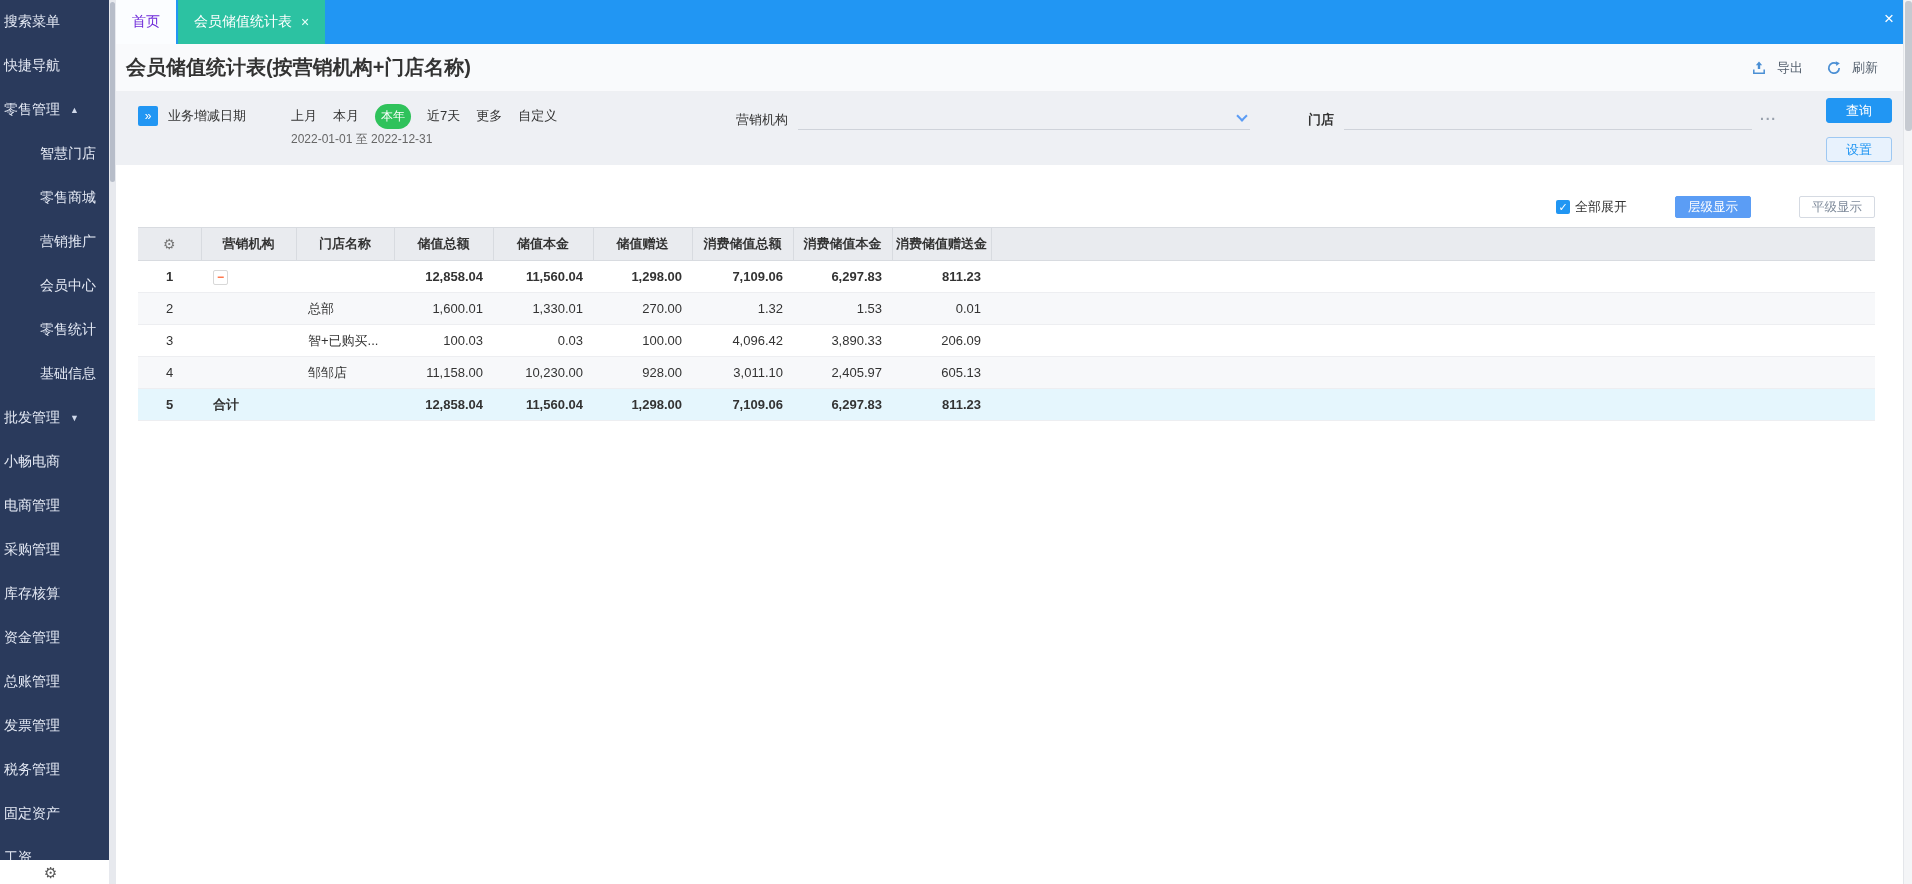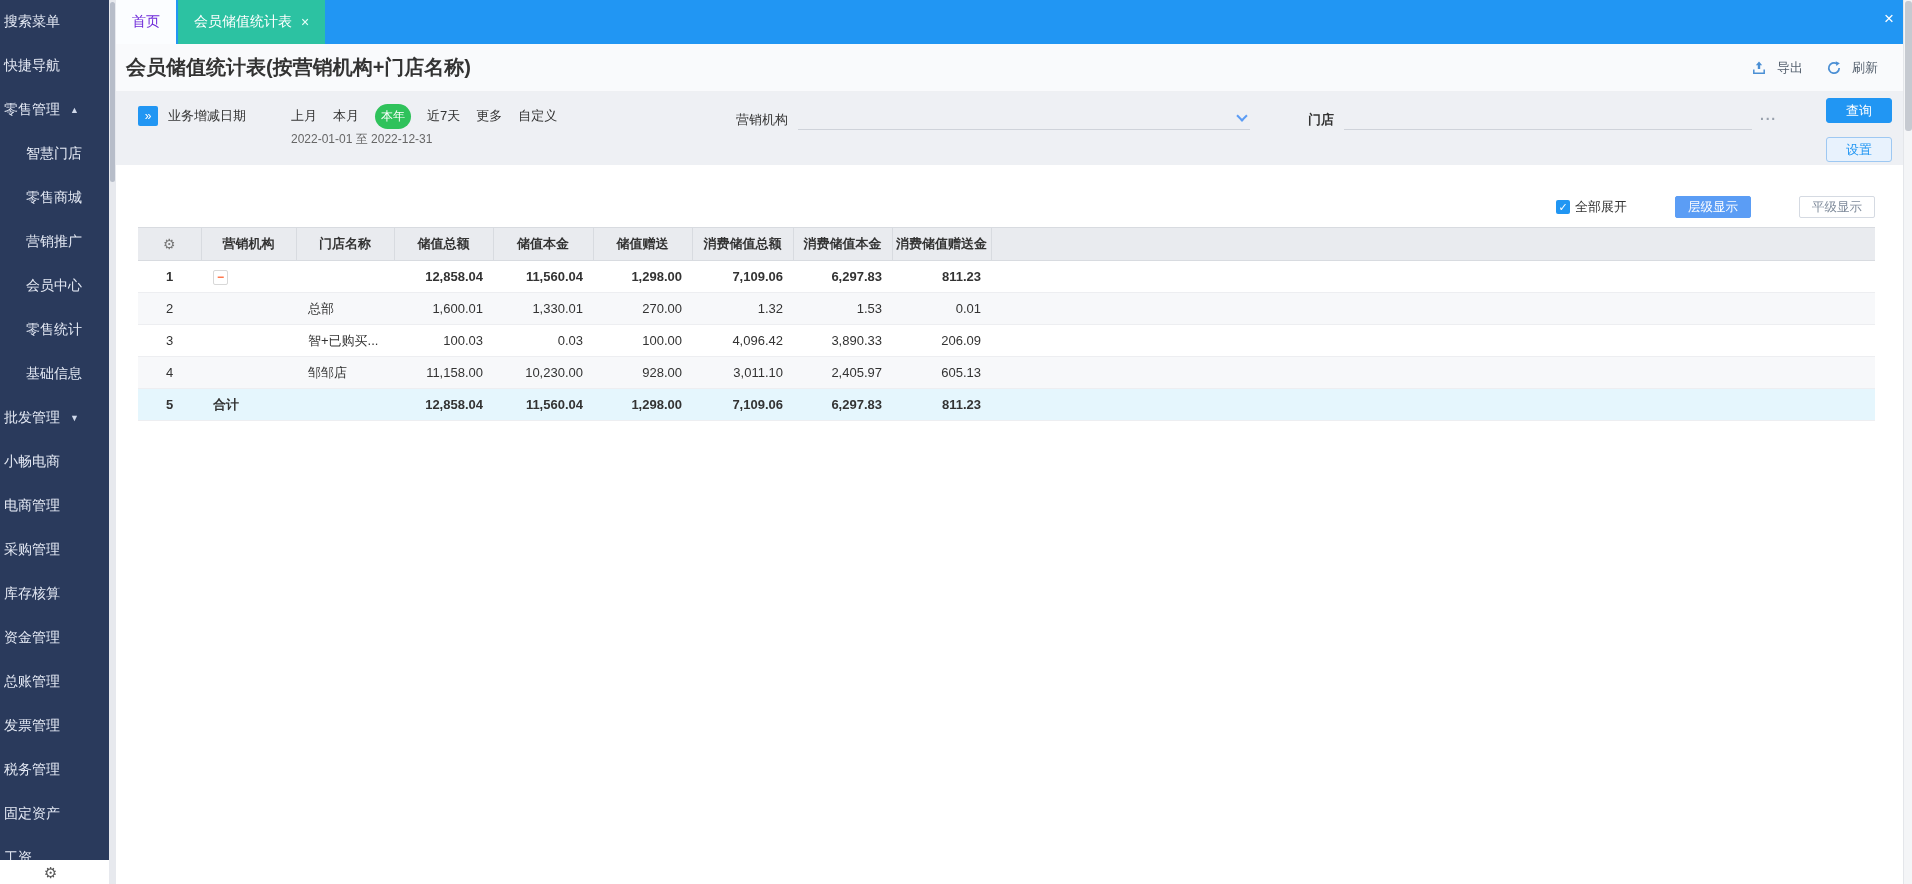--- a/index.html
+++ b/index.html
@@ -4,21 +4,21 @@
 <style>
   * { margin:0; padding:0; box-sizing:border-box; }
   html,body { width:1912px; height:884px; overflow:hidden; background:#fff;
     font-family:"Liberation Sans","DejaVu Sans",sans-serif; }
   .app { display:flex; width:1912px; height:884px; position:relative; }
 
   
   .sidebar { flex:0 0 116px; width:116px; background:#2a3a5c; position:relative; overflow:hidden; }
   .sb-item { height:44px; display:flex; align-items:center; color:#e4e9f4; font-size:14px;
     padding-left:4px; cursor:pointer; white-space:nowrap; }
-  .sb-child { padding-left:26px;text-align:right; }
+  .sb-child { padding-left:40px;text-align:right; }
   .sb-arrow { font-size:9px; margin-left:10px; color:#cfd8ea; }
   .sb-scroll { position:absolute; top:0; right:0; width:7px; height:100%; background:#e7e9ee; }
   .sb-thumb { width:5px; margin:2px 1px; height:180px; background:#b7bdc9; border-radius:3px; }
   .sb-footer { position:absolute; bottom:0; left:0; width:109px; height:24px; background:#fff;
     display:flex; align-items:center; padding-left:44px; }
   .gearbtn { color:#555; font-size:15px; cursor:pointer; line-height:1; }
 
   
   .main { flex:1; display:flex; flex-direction:column; position:relative; min-width:0; }
 

